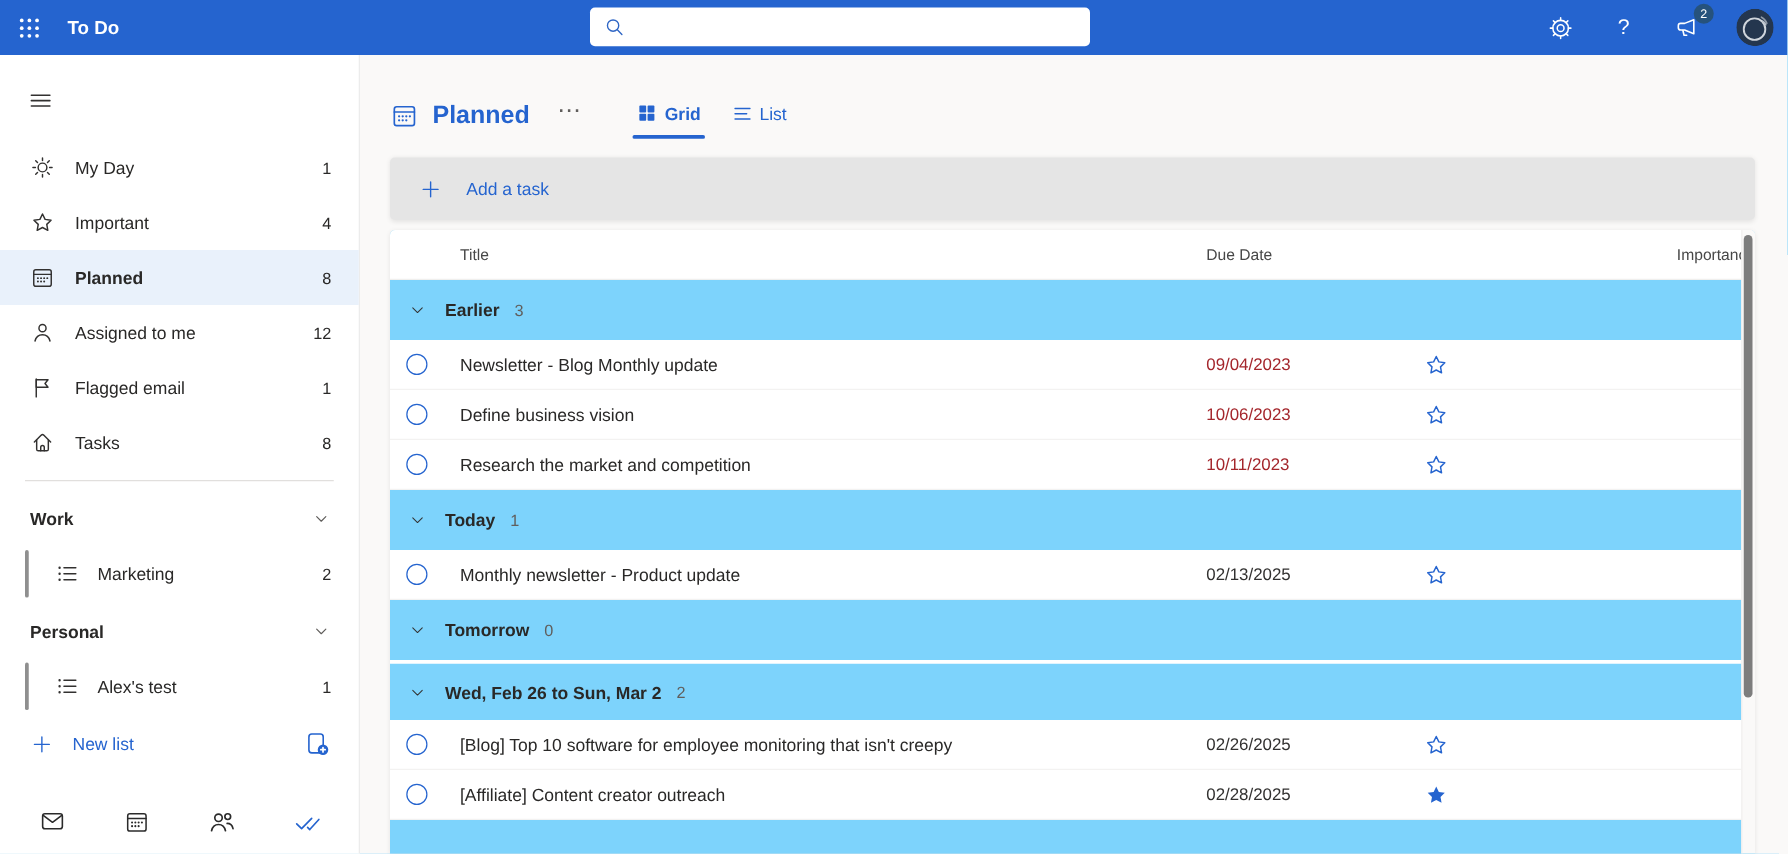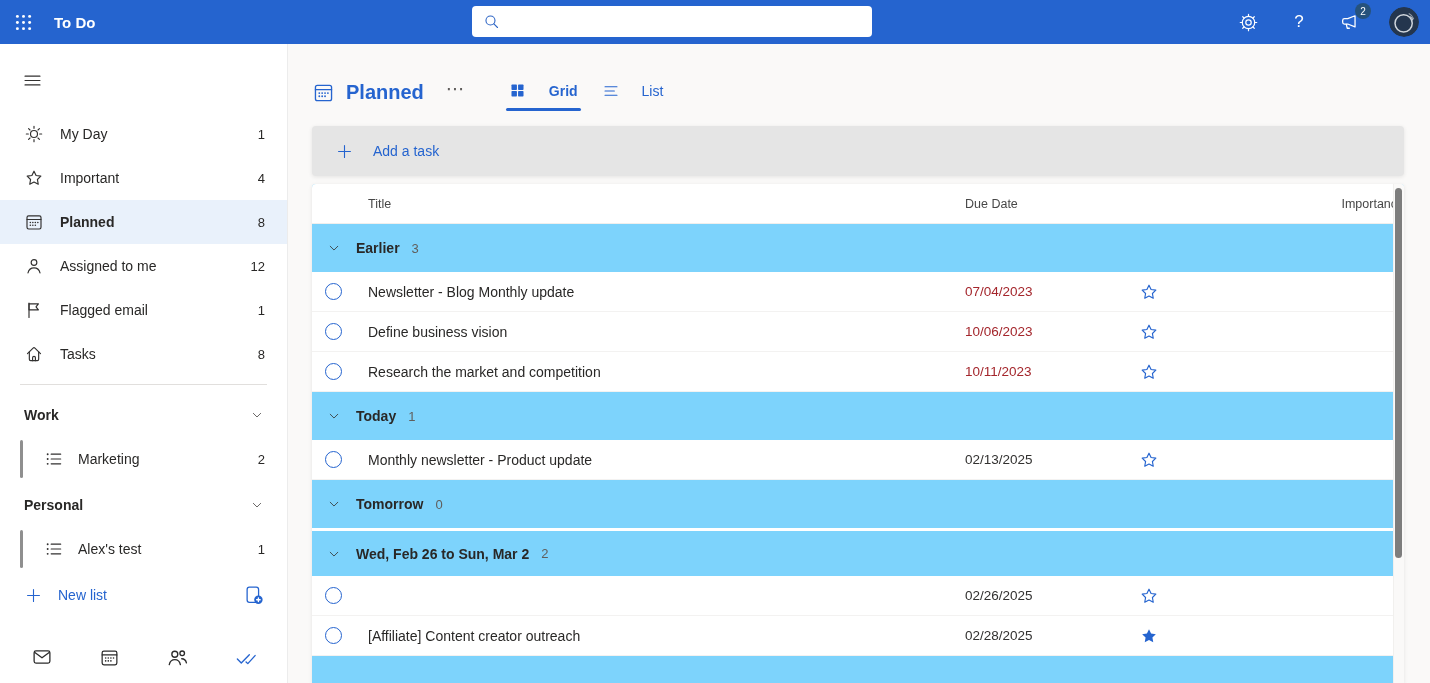--- a/index.html
+++ b/index.html
@@ -54,21 +54,21 @@
   .foot-btn.active { color:#2564cf; }
 
   
   .main { flex:1; display:flex; flex-direction:column; padding:0 26px 0 24px; min-width:0; }
   .page-header { margin-top:26px; height:44px; display:flex; align-items:center; }
   .page-icon { width:23px; height:23px; color:#2564cf; }
   .page-title { color:#2564cf; font-size:20px; font-weight:700; margin-left:11px; }
   .more-btn { margin-left:18px; color:#605e5c; cursor:pointer; padding:0 4px 8px; }
   .more-btn::before { content:"\22EF"; font-size:19px; }
   .view-tabs { display:flex; margin-left:28px; }
-  .tab { display:flex; align-items:center; gap:23px; color:#2564cf; font-size:14px; padding:10px 12px 13px; position:relative; cursor:pointer; }
+  .tab { display:flex; align-items:center; gap:6px; color:#2564cf; font-size:14px; padding:10px 12px 13px; position:relative; cursor:pointer; }
   .tab .tico { width:17px; height:17px; }
   .tab.selected .tab-label { font-weight:700; }
   .tab.selected::after { content:""; position:absolute; left:9px; right:9px; bottom:1px; height:3px; background:#2564cf; border-radius:2px; }
 
   .add-card { margin-top:12px; flex:0 0 50px; background:#e5e5e5; border-radius:4px; box-shadow:0 1px 4px rgba(0,0,0,.09);
     display:flex; align-items:center; padding-left:23px; cursor:pointer; }
   .add-card .plus { width:19px; height:19px; color:#2564cf; }
   .add-card .lbl { color:#2564cf; font-size:14px; margin-left:19px; }
 
   .table-card { margin-top:8px; flex:1; background:#7dd3fc; border-radius:4px 4px 0 0; box-shadow:0 1px 4px rgba(0,0,0,.09);
@@ -383,21 +383,21 @@
           <svg class="ico" width="14" height="14" viewBox="0 0 24 24" stroke-width="1.8">
               <path d="M5.5 9l6.5 6.5L18.5 9"></path>
             </svg>
         </span>
         <span class="name">Earlier</span>
         <span class="cnt">3</span>
       </div>
       <div class="task-row grid-row">
         <span class="circle"></span>
         <span class="t-title">Newsletter - Blog Monthly update</span>
-        <span class="t-due overdue">07/04/2023</span>
+        <span class="t-due overdue">09/04/2023</span>
         <span class="star-btn">
           <svg class="ico" width="20" height="20" viewBox="0 0 24 24">
               <path d="M12 3.8l2.5 5.2 5.7.8-4.1 4 1 5.7-5.1-2.7-5.1 2.7 1-5.7-4.1-4 5.7-.8z"></path>
             </svg>
         </span>
       </div>
       <div class="task-row grid-row">
         <span class="circle"></span>
         <span class="t-title">Define business vision</span>
         <span class="t-due overdue">10/06/2023</span>
@@ -452,20 +452,21 @@
         <span class="chev">
           <svg class="ico" width="14" height="14" viewBox="0 0 24 24" stroke-width="1.8">
               <path d="M5.5 9l6.5 6.5L18.5 9"></path>
             </svg>
         </span>
         <span class="name">Wed, Feb 26 to Sun, Mar 2</span>
         <span class="cnt">2</span>
       </div>
       <div class="task-row grid-row">
         <span class="circle"></span>
+        <span class="t-title">[Blog] Top 10 software for employee monitoring that isn't creepy</span>
         <span class="t-due">02/26/2025</span>
         <span class="star-btn">
           <svg class="ico" width="20" height="20" viewBox="0 0 24 24">
               <path d="M12 3.8l2.5 5.2 5.7.8-4.1 4 1 5.7-5.1-2.7-5.1 2.7 1-5.7-4.1-4 5.7-.8z"></path>
             </svg>
         </span>
       </div>
       <div class="task-row grid-row">
         <span class="circle"></span>
         <span class="t-title">[Affiliate] Content creator outreach</span>

